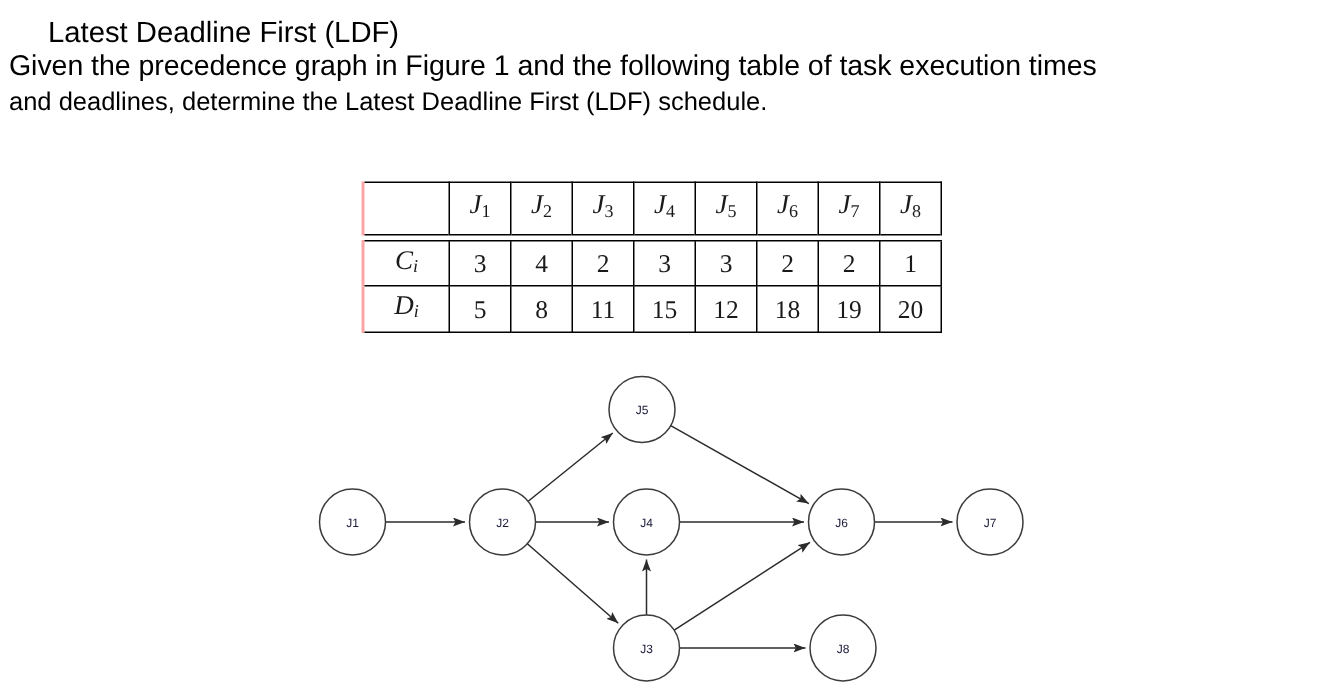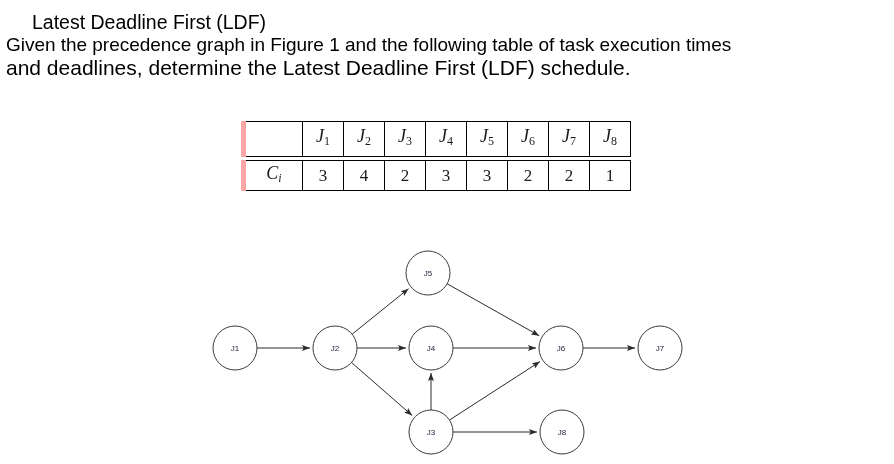--- a/index.html
+++ b/index.html
@@ -39,21 +39,21 @@
     top: 33px;
     font-size: 19px;
     line-height: 23px;
     white-space: nowrap;
     letter-spacing: -0.03px;
   }
   #body-line-2 {
     position: absolute;
     left: 6px;
     top: 56px;
-    font-size: 21px;
+    font-size: 17px;
     line-height: 23px;
     white-space: nowrap;
   }
 
   
   #task-table-wrap {
     position: absolute;
     left: 241px;
     top: 121px;
   }
@@ -69,21 +69,21 @@
     vertical-align: middle;
     padding: 0;
     height: 25px;
     min-width: 40px;
     font-size: 17px;
     line-height: 25px;
   }
   table.task-table td.corner {
     min-width: 56px;
     width: 56px;
-    border-left: 5px solid #fca5a5;
+    border-left: 2px solid #fca5a5;
   }
   table.task-table tr.header-row td {
     height: 29px;
     line-height: 29px;
     border-bottom: none;
   }
   table.task-table tr.rule-row td {
     height: 3px;
     line-height: 0;
     padding: 0;
@@ -177,20 +177,31 @@
       <tr>
         <td class="corner"><span class="mathvar">C</span><span class="mathsub">i</span></td>
         <td class="numcell">3</td>
         <td class="numcell">4</td>
         <td class="numcell">2</td>
         <td class="numcell">3</td>
         <td class="numcell">3</td>
         <td class="numcell">2</td>
         <td class="numcell">2</td>
         <td class="numcell">1</td>
+      </tr>
+      <tr>
+        <td class="corner"><span class="mathvar">D</span><span class="mathsub">i</span></td>
+        <td class="numcell">5</td>
+        <td class="numcell">8</td>
+        <td class="numcell">11</td>
+        <td class="numcell">15</td>
+        <td class="numcell">12</td>
+        <td class="numcell">18</td>
+        <td class="numcell">19</td>
+        <td class="numcell">20</td>
       </tr>
     </tbody>
   </table>
 </div>
 
 <div id="graph-area">
   <svg id="graph-svg" width="894" height="234" viewBox="0 0 894 234">
     <defs>
       <marker id="arrow" markerWidth="9" markerHeight="9" refX="8" refY="3" orient="auto" markerUnits="strokeWidth">
         <path d="M0,0 L8,3 L0,6 L1.6,3 z" fill="#2b2b2b"></path>

